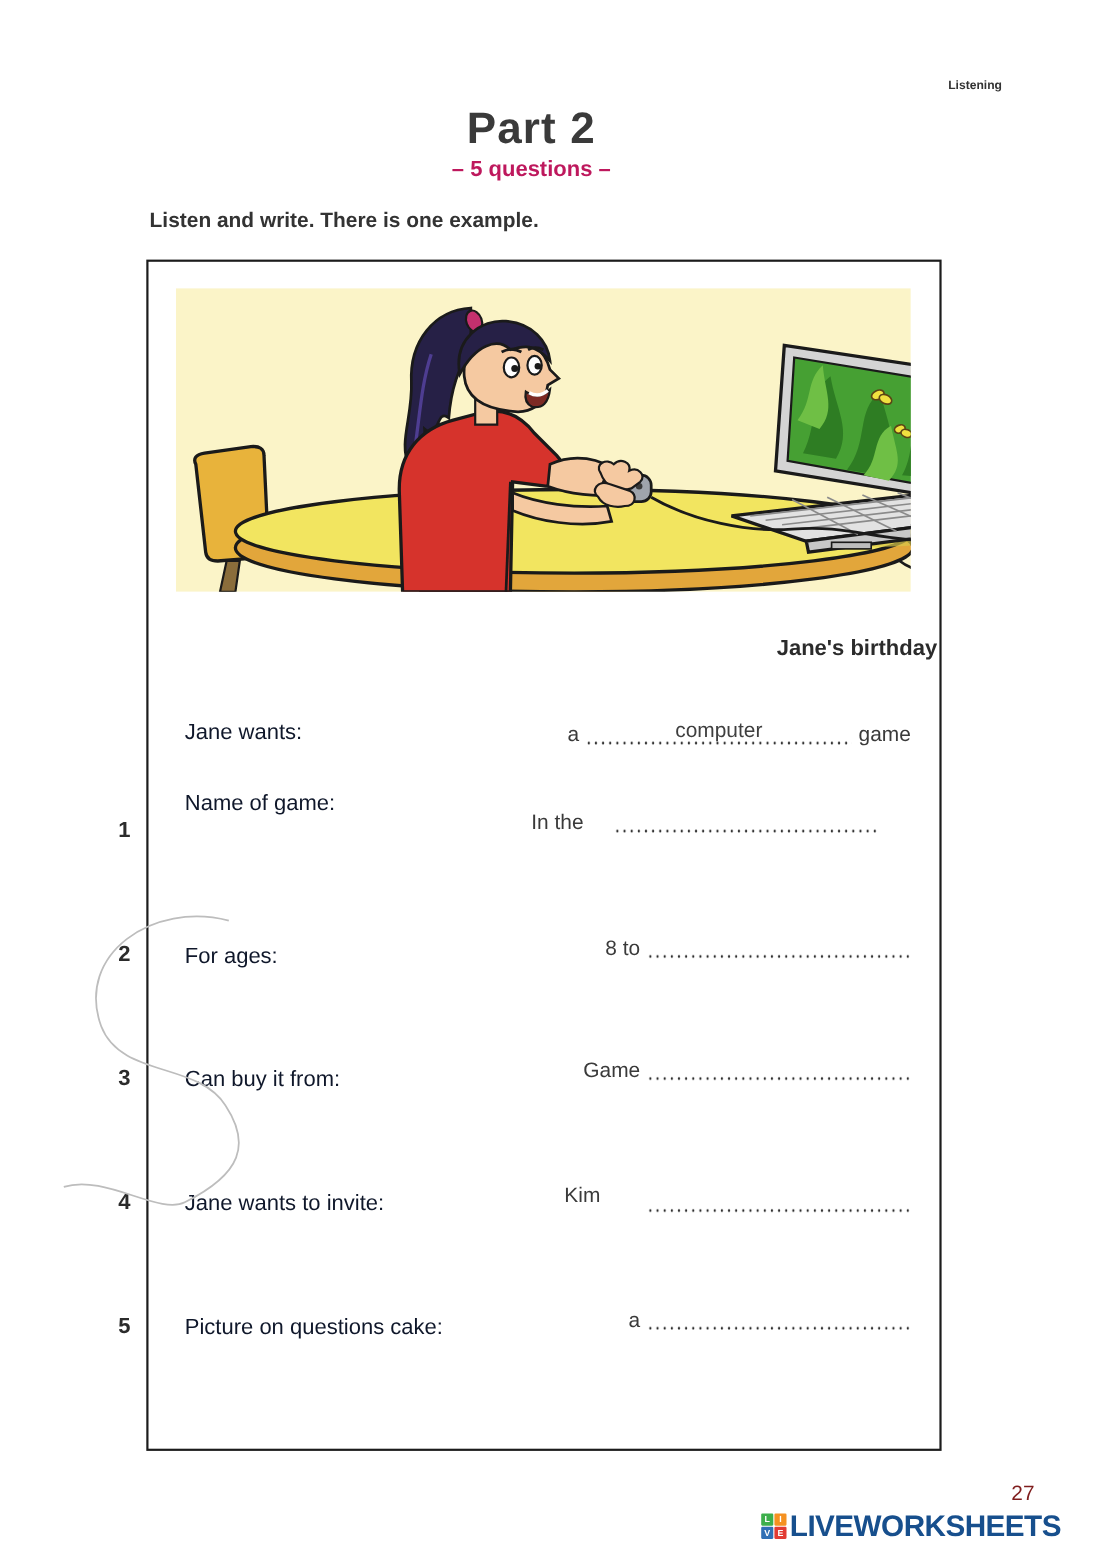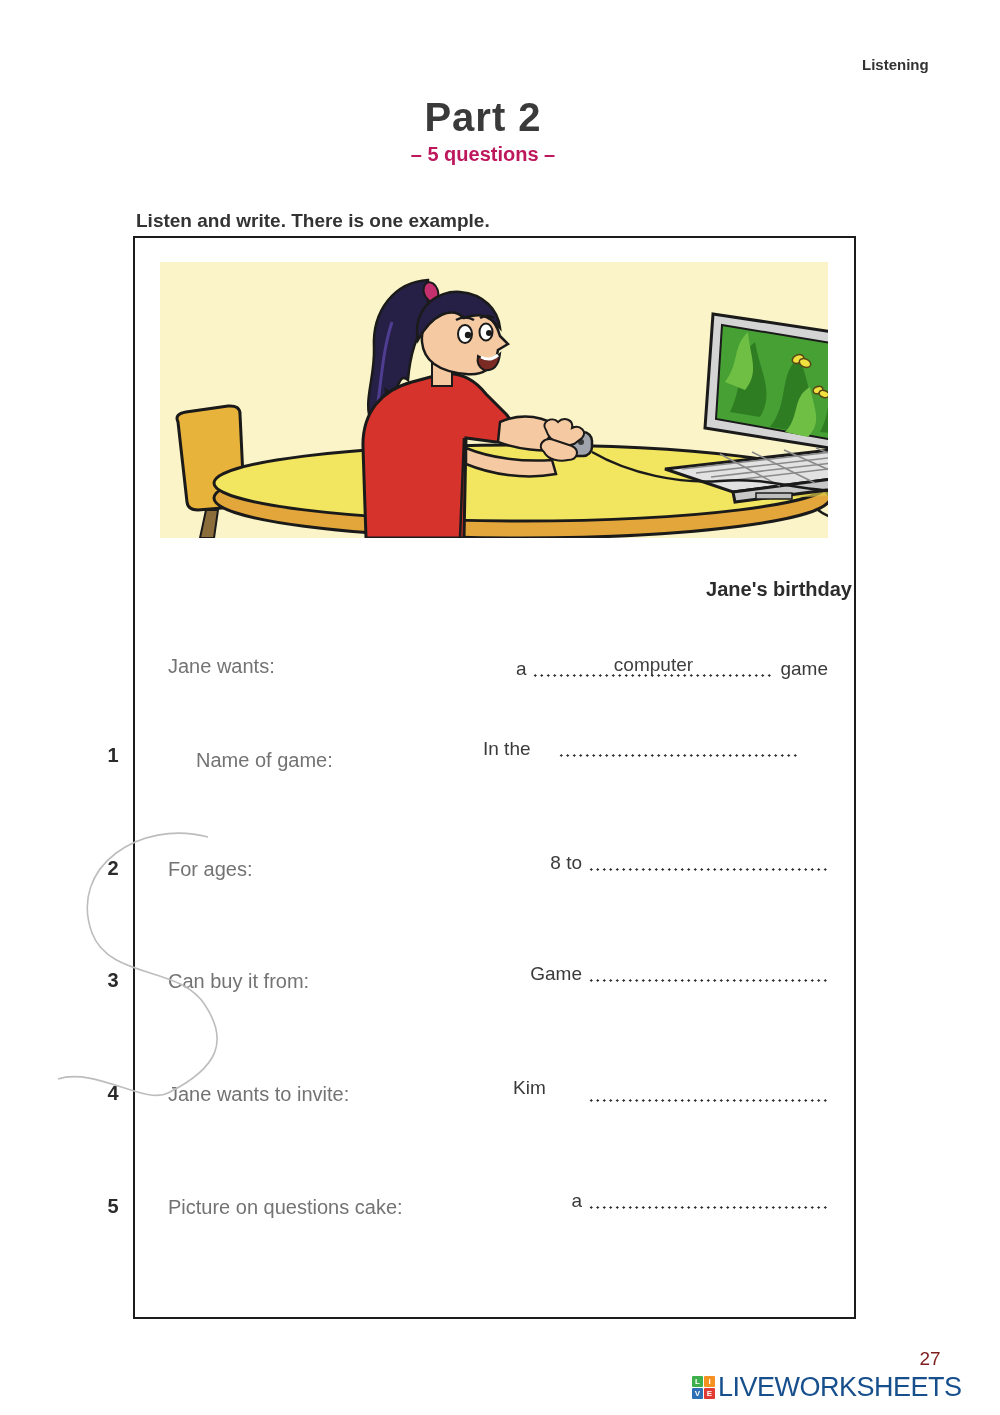--- a/index.html
+++ b/index.html
@@ -1,46 +1,46 @@
 <!DOCTYPE html>
 <html><head>
 <meta charset="utf-8">
 <style>
   html,body{margin:0;padding:0;}
   body{
     width:1000px;height:1415px;position:relative;background:#ffffff;
     font-family:"Liberation Sans",sans-serif;color:#2e2e2e;overflow:hidden;
   }
   .abs{position:absolute;}
-  .section-label{left:862px;top:56px;font-size:15px;font-weight:bold;color:#333;}
+  .section-label{left:862px;top:72px;font-size:11px;font-weight:bold;color:#333;}
   .title{left:0;top:95px;width:966px;text-align:center;font-size:40px;font-weight:bold;color:#3a3a3a;letter-spacing:1px;}
   .subtitle{left:0;top:143px;width:966px;text-align:center;font-size:20px;font-weight:bold;color:#be185d;}
-  .instruction{left:136px;top:210px;font-size:19px;font-weight:bold;color:#333;}
+  .instruction{left:136px;top:190px;font-size:19px;font-weight:bold;color:#333;}
   .frame{left:133px;top:236px;width:719px;height:1079px;border:2px solid #1c1c1c;background:#fff;}
   .illustration{left:160px;top:262px;width:668px;height:276px;}
   .ws-title{left:133px;top:578px;width:719px;text-align:right;font-size:20px;font-weight:bold;color:#2b2b2b;}
-  .row-label{font-size:20px;color:#737373;white-space:nowrap;}
+  .row-label{font-size:20px;color:#0f172a;white-space:nowrap;}
   .row-number{width:30px;text-align:center;font-size:20px;font-weight:bold;color:#2b2b2b;}
   .answer{display:flex;justify-content:flex-end;align-items:baseline;width:315px;font-size:19px;color:#3a3a3a;}
   .answer .prefix{white-space:nowrap;}
   .answer .suffix{white-space:nowrap;margin-left:6px;}
   .dots{
     height:3px;width:240px;margin-left:6px;align-self:flex-end;margin-bottom:3px;position:relative;
     background-image:radial-gradient(circle,#2e2e2e 1.1px,transparent 1.3px);
     background-size:6.5px 3px;background-repeat:repeat-x;background-position:left bottom;
   }
   .dots.example{width:242px;}
   .written{
     position:absolute;left:0;right:0;bottom:1px;text-align:center;
     font-size:19px;color:#3f3f3f;white-space:nowrap;
   }
   .footer-logo{left:692px;top:1372px;display:flex;align-items:center;gap:3px;}
   .logo-grid{display:grid;grid-template-columns:11px 11px;grid-template-rows:11px 11px;gap:1px;}
   .logo-sq{color:#fff;font-size:8px;font-weight:bold;display:flex;align-items:center;justify-content:center;border-radius:1px;line-height:1;}
-  .logo-text{font-size:27px;font-weight:400;color:#174f8d;letter-spacing:-0.5px;}
+  .logo-text{font-size:27px;font-weight:700;color:#174f8d;letter-spacing:-0.5px;}
   .page-number{left:905px;top:1348px;width:50px;text-align:center;font-size:19px;color:#7f1d1d;}
   svg{display:block;}
 </style>
 </head>
 <body>
 
 <div class="abs section-label">Listening</div>
 <div class="abs title">Part 2</div>
 <div class="abs subtitle">– 5 questions –</div>
 <div class="abs instruction">Listen and write. There is one example.</div>
@@ -139,21 +139,21 @@
 <div class="abs row-label" style="left:168px;top:655px;">Jane wants:</div>
 <div class="abs answer" style="left:513px;top:658px;">
   <span class="prefix">a</span>
   <span class="dots example">
     <span class="written">computer</span>
   </span>
   <span class="suffix">game</span>
 </div>
 
 <div class="abs row-number" style="left:98px;top:744px;">1</div>
-<div class="abs row-label" style="left:168px;top:749px;margin-left:28px;">Name of game:</div>
+<div class="abs row-label" style="left:168px;top:719px;">Name of game:</div>
 <div class="abs answer" style="left:483px;top:738px;justify-content:space-between;">
   <span class="prefix">In the</span>
   <span class="dots"></span>
 </div>
 
 <div class="abs row-number" style="left:98px;top:857px;">2</div>
 <div class="abs row-label" style="left:168px;top:858px;">For ages:</div>
 <div class="abs answer" style="left:513px;top:852px;">
   <span class="prefix">8 to</span>
   <span class="dots"></span>

